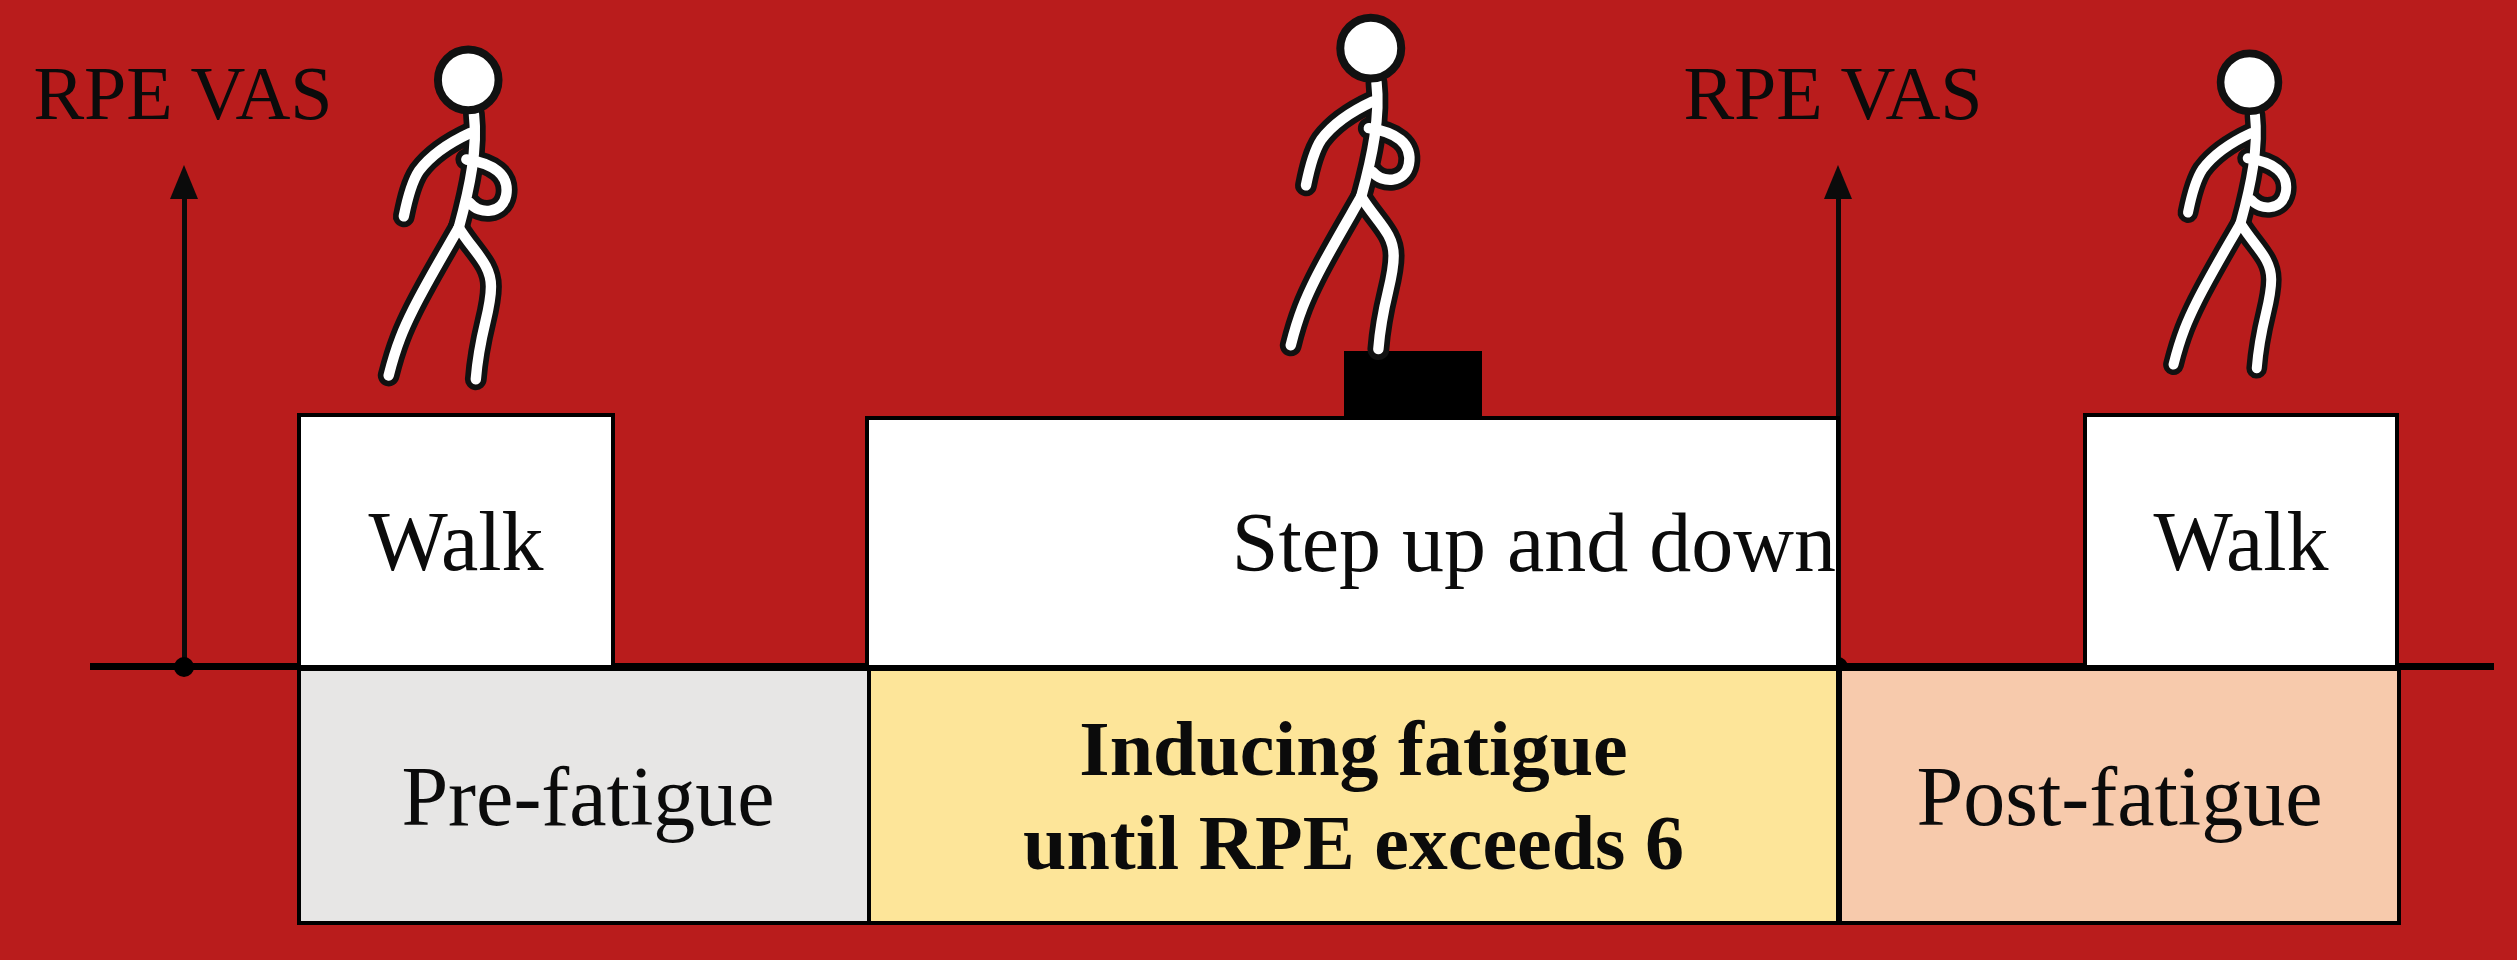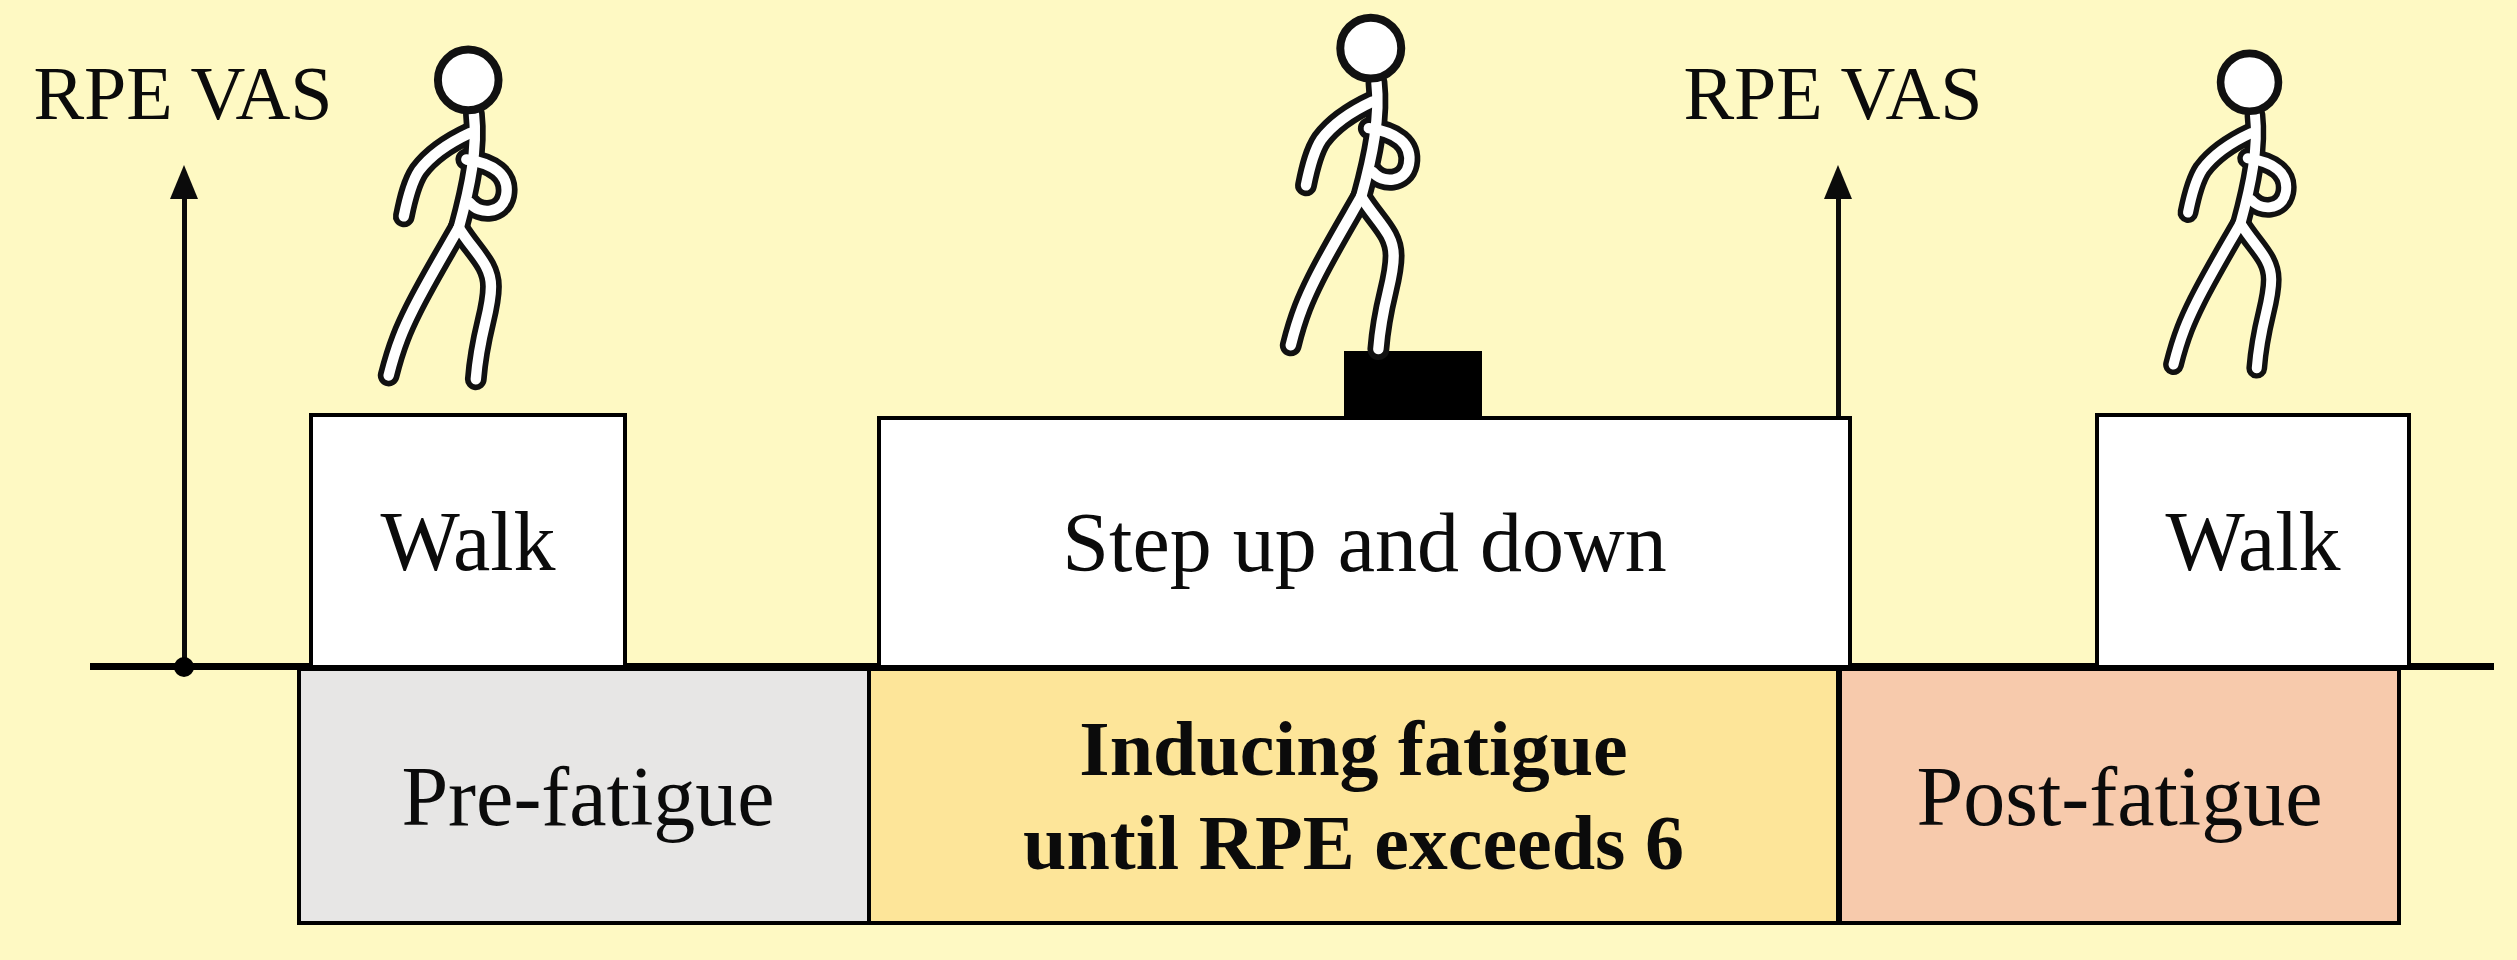--- a/index.html
+++ b/index.html
@@ -1,19 +1,19 @@
 <!DOCTYPE html>
 <html><head>
 <meta charset="utf-8">
 <style>
   html,body{margin:0;padding:0;background:#ffffff;}
   .stage{
     position:relative;
     width:2517px;height:960px;
-    background:#fef9c3;
+    background:#b91c1c;
     font-family:"Liberation Serif","DejaVu Serif",serif;
     color:#0b0b0b;
     overflow:hidden;
   }
   
   .vline{position:absolute;width:5px;background:#0b0b0b;}
   #axis1-line{left:182px;top:192px;height:475px;}
   #axis2-line{left:1836px;top:192px;height:475px;}
   .arrowhead{
     position:absolute;width:0;height:0;
@@ -35,24 +35,24 @@
   }
   #axis-label-1{left:183px;}
   #axis-label-2{left:1833px;}
   
   .tbox{
     position:absolute;
     box-sizing:border-box;
     border:4px solid #000;
     background:#ffffff;
     display:flex;align-items:center;justify-content:center;
-    font-size:84px;white-space:nowrap;margin-left:12px;
+    font-size:84px;white-space:nowrap;
   }
   #walk1-box{left:297px;top:413px;width:318px;height:256px;}
-  #step-box {left:865px;top:416px;width:975px;height:253px;}
+  #step-box {left:865px;top:416px;width:975px;height:253px;justify-content:flex-end;}
   #walk2-box{left:2083px;top:413px;width:316px;height:256px;}
   
   .bbox{
     position:absolute;top:667px;height:258px;
     box-sizing:border-box;
     border:4px solid #000;
     display:flex;flex-direction:column;align-items:center;justify-content:center;
     font-size:84px;text-align:center;white-space:nowrap;
   }
   #pre-box {left:297px; width:574px;padding-left:8px;}

